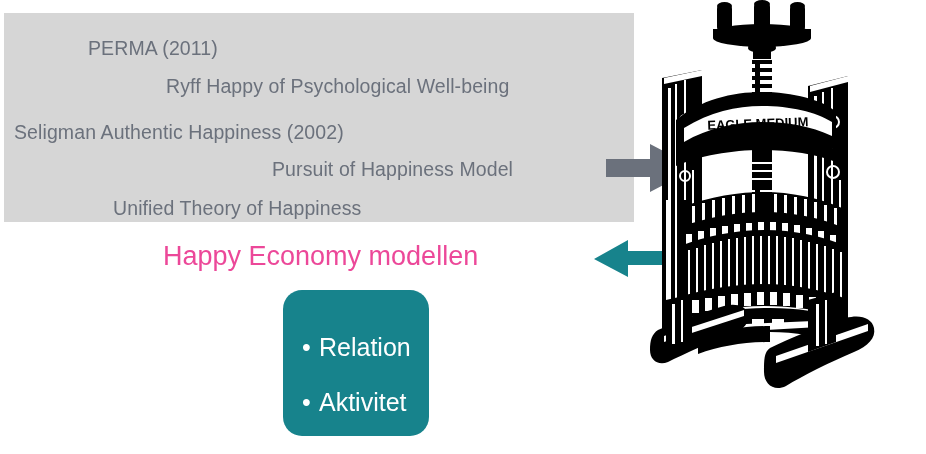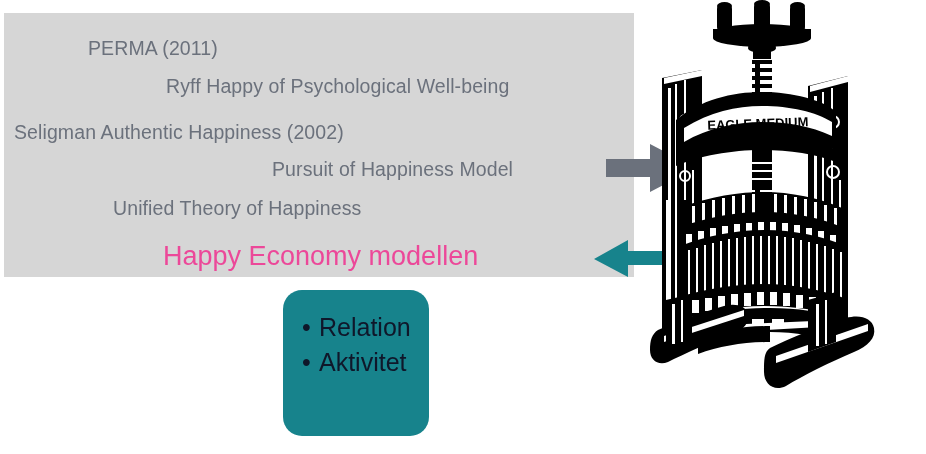--- a/index.html
+++ b/index.html
@@ -14,21 +14,21 @@
     overflow: hidden;
     font-family: "Liberation Sans", sans-serif;
   }
 
   
   #models-panel {
     position: absolute;
     left: 4px;
     top: 13px;
     width: 630px;
-    height: 264px;
+    height: 209px;
     background: #d6d6d6;
   }
   .model-line {
     position: absolute;
     color: #6b717c;
     font-size: 19.5px;
     line-height: 1;
     white-space: nowrap;
     letter-spacing: 0.1px;
   }
@@ -79,24 +79,25 @@
   }
   #pillars-list {
     position: absolute;
     left: 19px;
     top: 20px;
     margin: 0;
     padding: 0;
     list-style: none;
   }
   #pillars-list li {
-    color: #0f172a;
+    color: #ffffff;
     font-size: 25px;
     line-height: 35px;
     white-space: nowrap;
+    margin-top: 20px;
   }
   #pillars-list li .bullet-glyph {
     display: inline-block;
     width: 17px;
     font-size: 25px;
   }
 
   
   #press-illustration {
     position: absolute;

